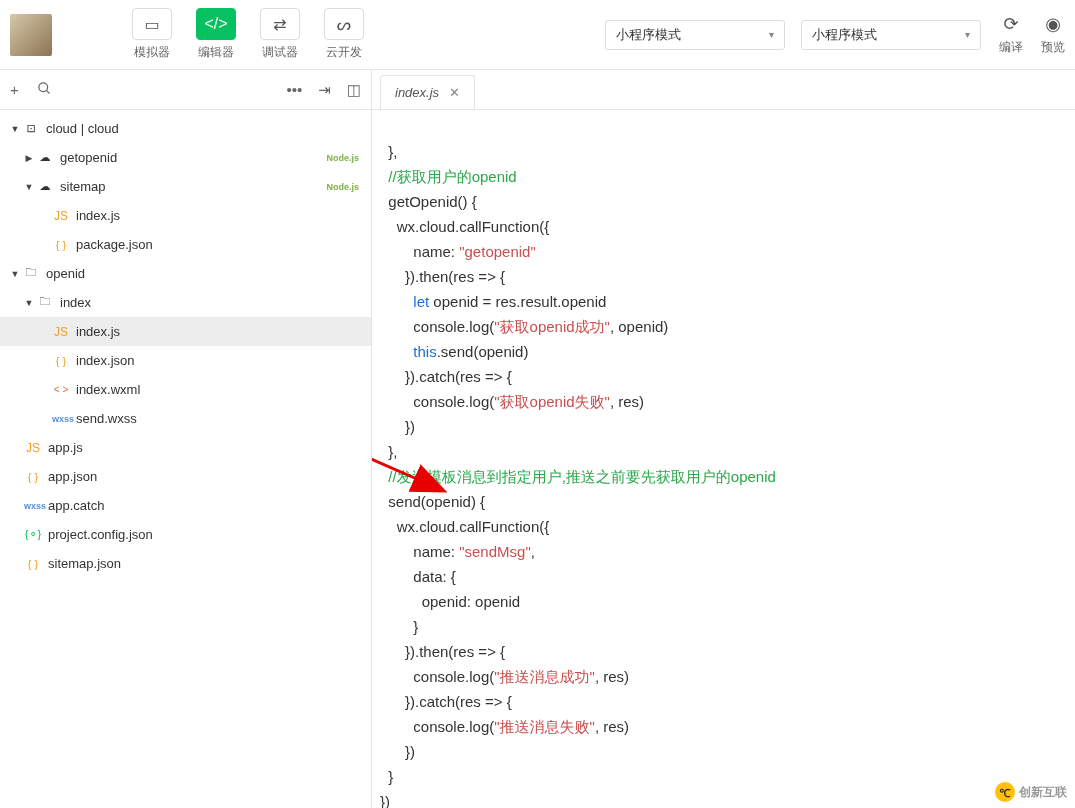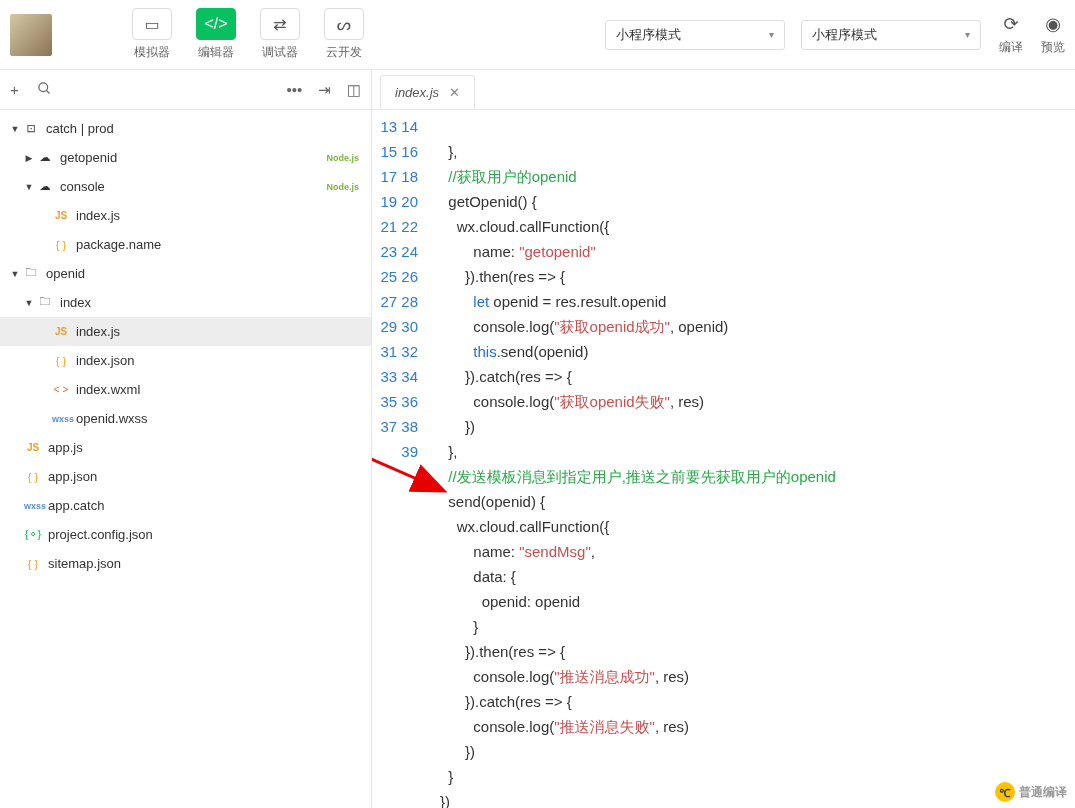--- a/index.html
+++ b/index.html
@@ -20,21 +20,21 @@
 .sidebar { width: 372px; border-right: 1px solid #e5e5e5; display: flex; flex-direction: column; }
 .sb-tools { height: 40px; display: flex; align-items: center; padding: 0 10px; border-bottom: 1px solid #e5e5e5; justify-content: space-between; }
 .sb-tools-left { display: flex; gap: 18px; align-items: center; }
 .sb-tools-right { display: flex; gap: 16px; align-items: center; }
 .sb-tools span { color: #666; cursor: pointer; font-size: 15px; }
 .tree { flex: 1; overflow: auto; padding-top: 4px; }
 .tree-item { height: 29px; display: flex; align-items: center; cursor: pointer; position: relative; }
 .tree-item.active { background: #ededed; }
 .chev { width: 14px; text-align: center; font-size: 9px; color: #444; }
 .fi { width: 18px; text-align: center; margin-right: 6px; font-size: 11px; }
-.fi-js { color: #f0a020; font-weight: bold; font-size: 10px; }
+.fi-js { color: #f0a020; font-weight: normal; font-size: 12px; }
 .fi-json { color: #f0a020; }
 .fi-wxml { color: #e06c3c; font-size: 10px; }
 .fi-wxss { color: #5a8fd8; font-size: 9px; font-weight: bold; }
 .fi-cfg { color: #07c160; }
 .nodejs-badge { position: absolute; right: 12px; font-size: 9px; color: #7cb342; font-weight: bold; }
 
 .editor { flex: 1; display: flex; flex-direction: column; }
 .tabs { height: 40px; display: flex; align-items: flex-end; border-bottom: 1px solid #e5e5e5; padding-left: 8px; }
 .tab { height: 34px; padding: 0 14px; display: flex; align-items: center; gap: 10px; border: 1px solid #e5e5e5; border-bottom: none; background: #fafafa; border-radius: 3px 3px 0 0; cursor: pointer; }
 .tab.active { background: #fff; }
@@ -110,41 +110,41 @@
       <div class="sb-tools-right">
         <span>•••</span>
         <span>⇥</span>
         <span>◫</span>
       </div>
     </div>
     <div class="tree">
       <div class="tree-item" style="padding-left:8px">
           <span class="chev">▼</span>
           <span class="fi">⊡</span>
-          <span>catch | prod</span>
+          <span>cloud | cloud</span>
         </div>
       <div class="tree-item" style="padding-left:22px">
           <span class="chev">▶</span>
           <span class="fi">☁</span>
           <span>getopenid</span>
           <span class="nodejs-badge">Node.js</span>
         </div>
       <div class="tree-item" style="padding-left:22px">
           <span class="chev">▼</span>
           <span class="fi">☁</span>
-          <span>console</span>
+          <span>sitemap</span>
           <span class="nodejs-badge">Node.js</span>
         </div>
       <div class="tree-item" style="padding-left:52px">
           <span class="fi fi-js">JS</span>
           <span>index.js</span>
         </div>
       <div class="tree-item" style="padding-left:52px">
           <span class="fi fi-json">{ }</span>
-          <span>package.name</span>
+          <span>package.json</span>
         </div>
       <div class="tree-item" style="padding-left:8px">
           <span class="chev">▼</span>
           <span class="fi">🗀</span>
           <span>openid</span>
         </div>
       <div class="tree-item" style="padding-left:22px">
           <span class="chev">▼</span>
           <span class="fi">🗀</span>
           <span>index</span>
@@ -156,21 +156,21 @@
       <div class="tree-item" style="padding-left:52px">
           <span class="fi fi-json">{ }</span>
           <span>index.json</span>
         </div>
       <div class="tree-item" style="padding-left:52px">
           <span class="fi fi-wxml">&lt; &gt;</span>
           <span>index.wxml</span>
         </div>
       <div class="tree-item" style="padding-left:52px">
           <span class="fi fi-wxss">wxss</span>
-          <span>openid.wxss</span>
+          <span>send.wxss</span>
         </div>
       <div class="tree-item" style="padding-left:24px">
           <span class="fi fi-js">JS</span>
           <span>app.js</span>
         </div>
       <div class="tree-item" style="padding-left:24px">
           <span class="fi fi-json">{ }</span>
           <span>app.json</span>
         </div>
       <div class="tree-item" style="padding-left:24px">
@@ -189,48 +189,20 @@
   </div>
 
   <div class="editor">
     <div class="tabs">
       <div class="tab active">
         <span class="tab-title">index.js</span>
         <span class="tab-close">✕</span>
       </div>
     </div>
     <div class="code-area">
-      <div class="gutter" id="gutter">13
-14
-15
-16
-17
-18
-19
-20
-21
-22
-23
-24
-25
-26
-27
-28
-29
-30
-31
-32
-33
-34
-35
-36
-37
-38
-39
-</div>
       <div class="code">
 <span>  },</span>
 <span class="cmt">  //获取用户的openid</span>
 <span>  getOpenid() {</span>
 <span>    wx.cloud.callFunction({</span>
 <span>        name: </span><span class="str">"getopenid"</span>
 <span>      }).then(res =&gt; {</span>
 <span>        </span><span class="kw">let</span><span> openid = res.result.openid</span>
 <span>        console.log(</span><span class="str">"获取openid成功"</span><span>, openid)</span>
 <span>        </span><span class="kw">this</span><span>.send(openid)</span>
@@ -260,14 +232,14 @@
             </marker>
           </defs>
         <line x1="10" y1="10" x2="330" y2="150" stroke="#e60000" stroke-width="3" marker-end="url(#ah)"></line>
       </svg>
     </div>
   </div>
 </div>
 
 <div class="watermark">
   <div class="wm-icon">℃</div>
-  <span>普通编译</span>
+  <span>创新互联</span>
 </div>
 
 </body></html>

